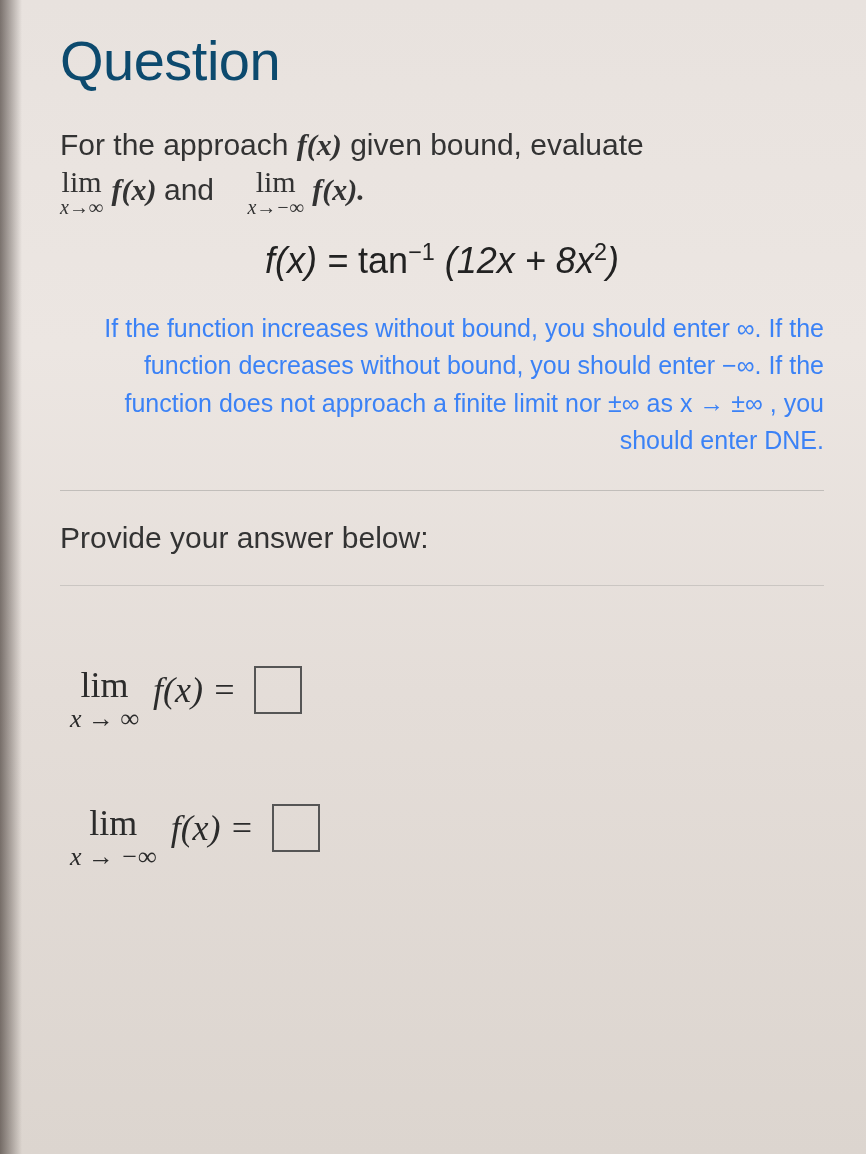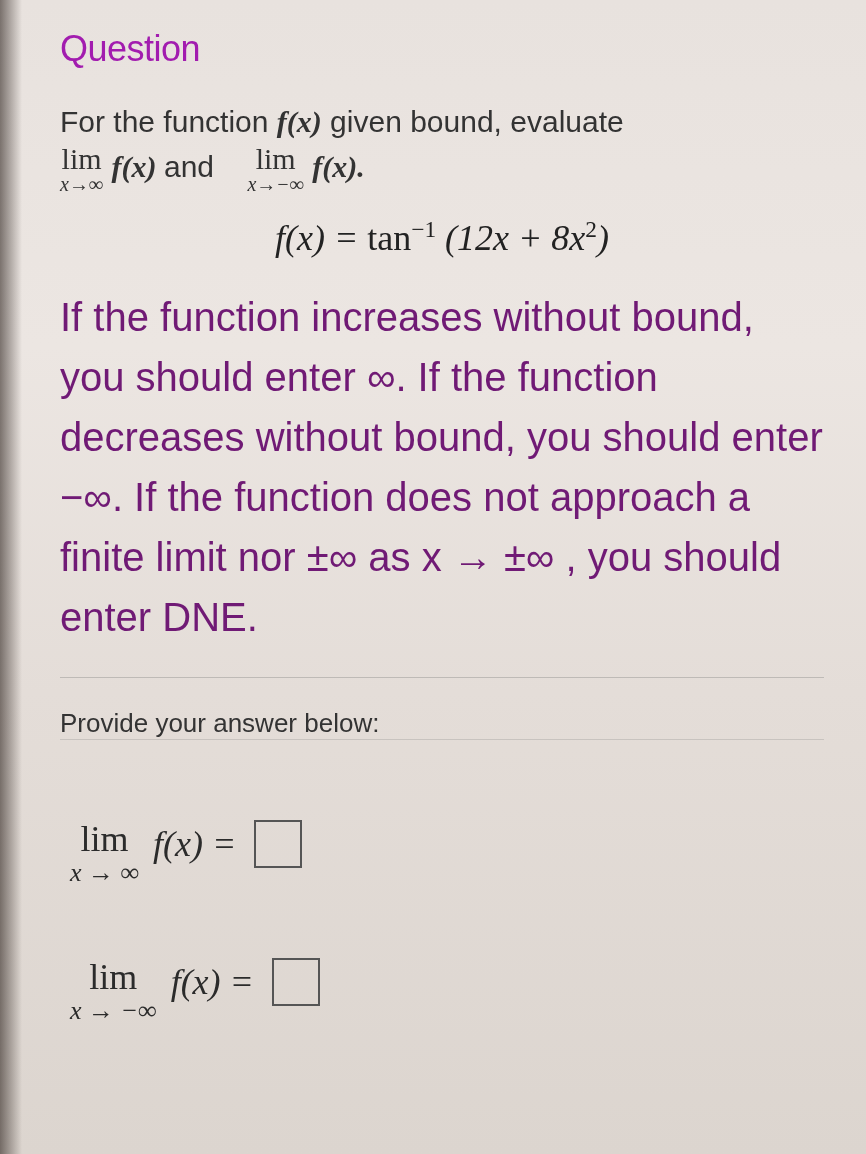--- a/index.html
+++ b/index.html
@@ -7,23 +7,23 @@
   body {
     font-family: Arial, Helvetica, sans-serif;
     background: linear-gradient(180deg, #e8e2de 0%, #ece6e2 30%, #e4ddd8 60%, #dcd5cf 100%);
     color: #2b2b2b;
     position: relative;
   }
   .page {
     padding: 28px 42px 0 60px;
   }
   .title {
-    font-size: 36px;
+    font-size: 56px;
     font-weight: 400;
-    color: #a21caf;
+    color: #0c4a6e;
     letter-spacing: -0.5px;
     margin-bottom: 30px;
   }
   .intro {
     font-size: 30px;
     line-height: 1.45;
     color: #333;
     margin-bottom: 22px;
   }
   .math {
@@ -45,38 +45,40 @@
     border-bottom: none;
   }
   .lim-bot {
     display: block;
     font-family: "Times New Roman", serif;
     font-style: italic;
     font-size: 20px;
   }
   .formula {
     text-align: center;
-    font-family: Liberation Serif, serif;
+    font-family: Liberation Sans, sans-serif;
     font-style: italic;
     font-size: 36px;
     margin: 18px 0 28px 0;
     color: #222;
   }
   .sup { font-size: 0.65em; vertical-align: super; font-style: normal; }
   .instructions {
-    font-size: 40px;
+    font-size: 25px;
     line-height: 1.5;
-    color: #701a75;
+    color: #3b82f6;
     padding-bottom: 30px;
     border-bottom: 1px solid rgba(120,120,120,0.35);
     margin-bottom: 30px;
+    text-align: right;
   }
   .provide {
-    font-size: 26px;
+    font-size: 30px;
     color: #333;
+    padding-bottom: 30px;
     border-bottom: 1px solid rgba(120,120,120,0.25);
     margin-bottom: 80px;
   }
   .answer-row {
     display: flex;
     align-items: center;
     gap: 10px;
     margin-bottom: 70px;
     padding-left: 10px;
   }
@@ -123,21 +125,21 @@
 </head>
 <body>
 
 <div class="left-shadow"></div>
 
 <div class="page">
 
   <h1 class="title">Question</h1>
 
   <div class="intro">
-    <span>For the function </span><span class="math">f(x)</span><span> given bound, evaluate</span><br>
+    <span>For the approach </span><span class="math">f(x)</span><span> given bound, evaluate</span><br>
     <span class="lim-block">
       <span class="lim-top">lim</span>
       <span class="lim-bot">x→∞</span>
     </span>
     <span class="math"> f(x) </span>
     <span>and</span>
     &nbsp;&nbsp;
     <span class="lim-block">
       <span class="lim-top">lim</span>
       <span class="lim-bot">x→−∞</span>

